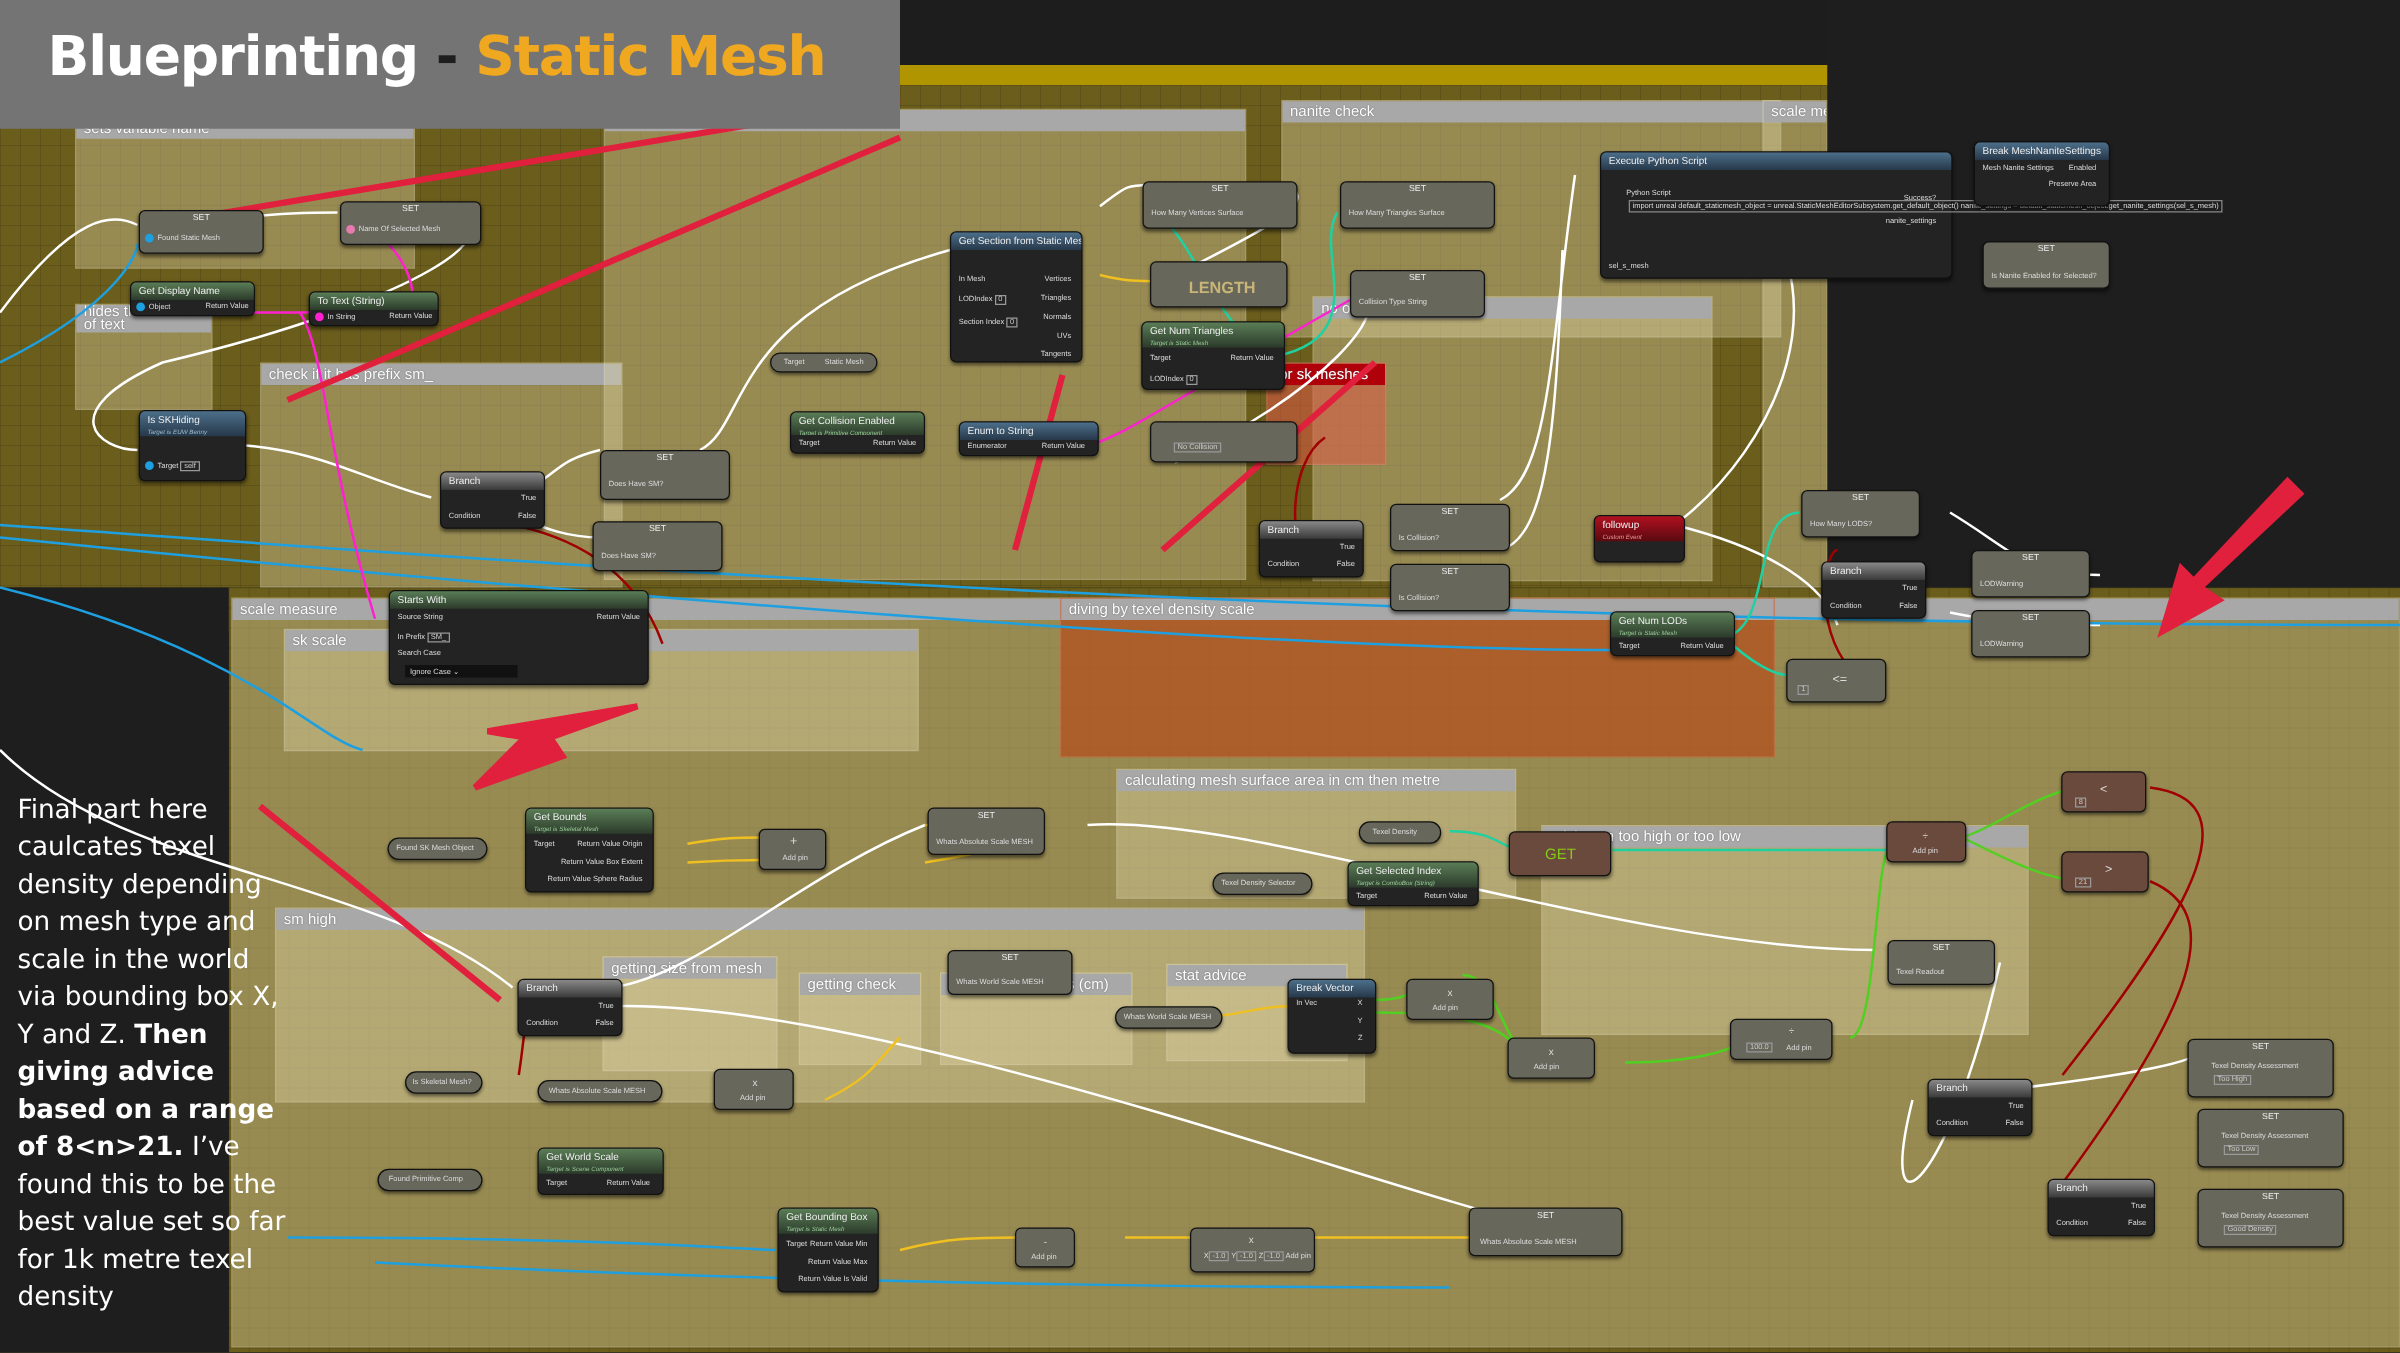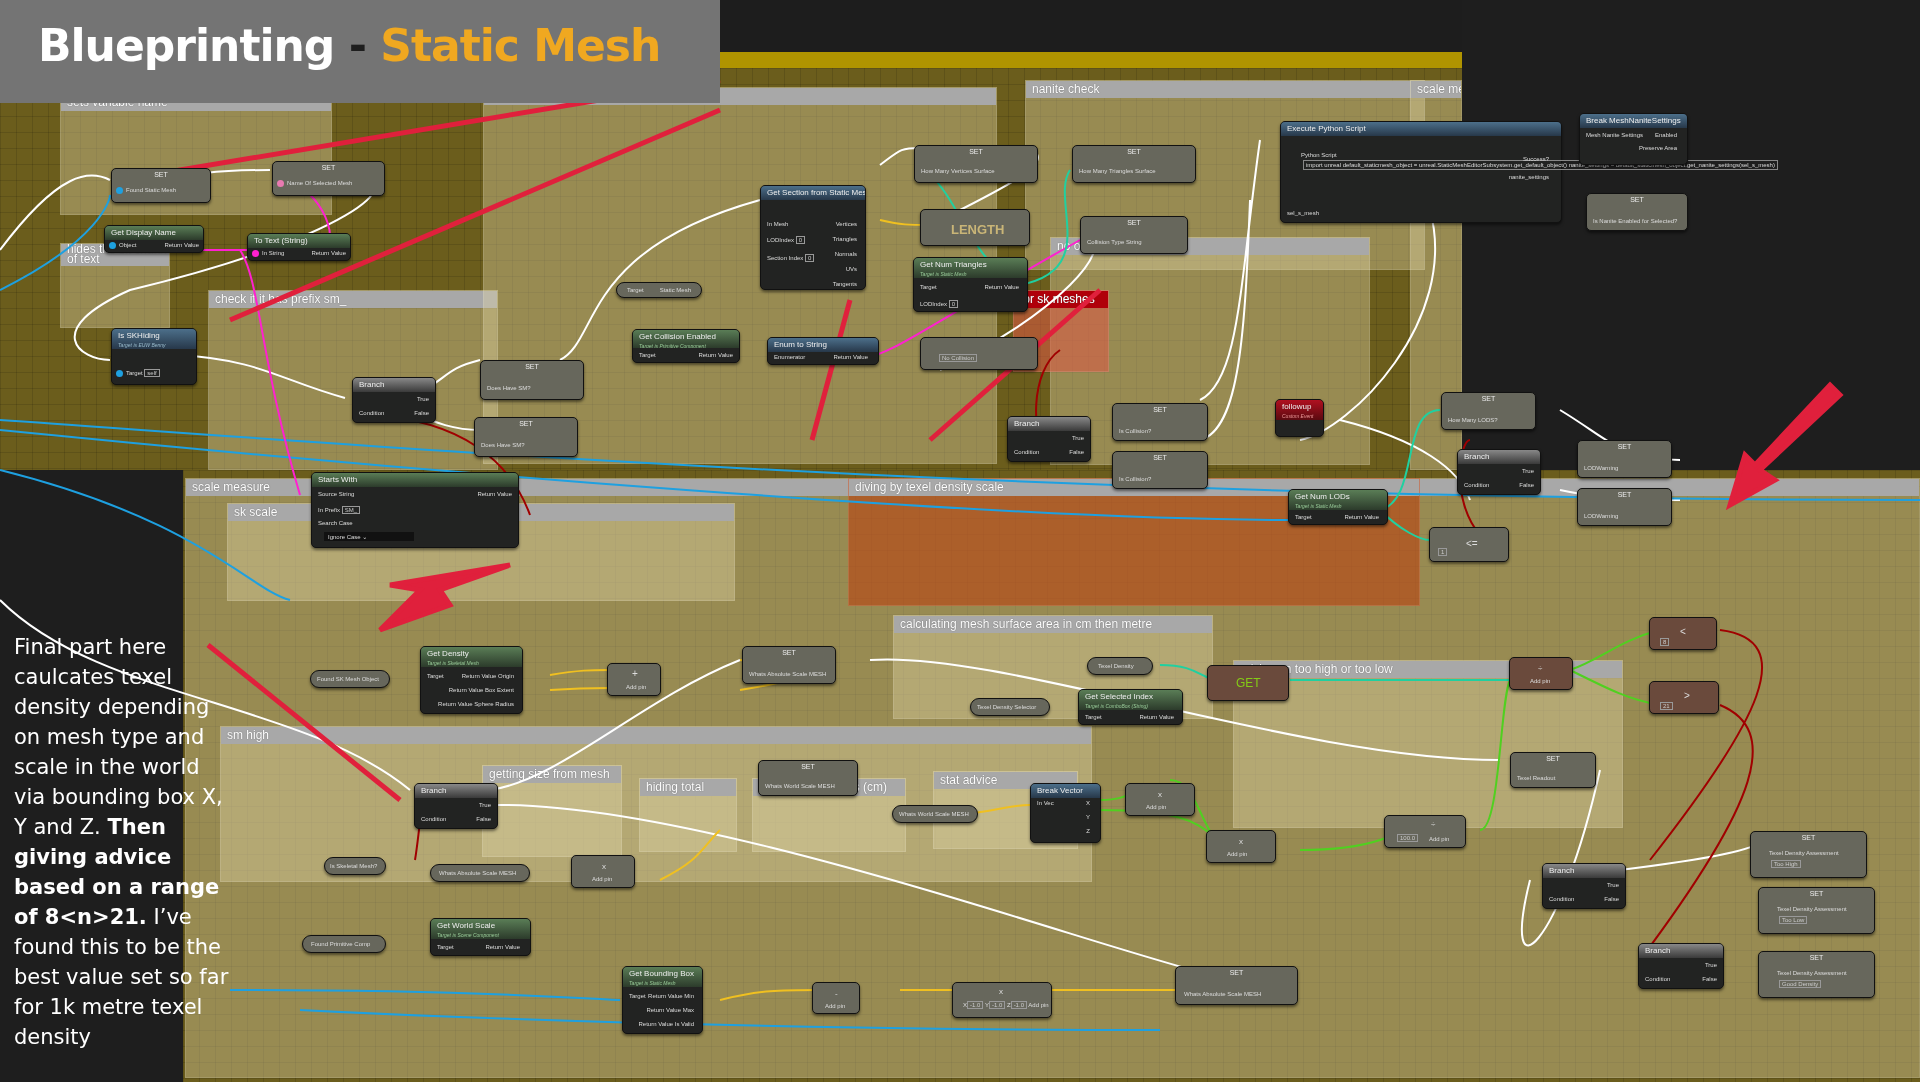--- a/index.html
+++ b/index.html
@@ -81,21 +81,21 @@
   <div class="comment" style="left:1233px;top:660px;width:390px;height:168px">
       <div class="hdr">advice on too high or too low</div>
     </div>
   <div class="comment" style="left:220px;top:726px;width:872px;height:156px">
       <div class="hdr">sm high</div>
     </div>
   <div class="comment" style="left:482px;top:765px;width:140px;height:92px">
       <div class="hdr">getting size from  mesh</div>
     </div>
   <div class="comment" style="left:639px;top:778px;width:98px;height:74px">
-      <div class="hdr">hiding total</div>
+      <div class="hdr">getting check</div>
     </div>
   <div class="comment" style="left:752px;top:778px;width:154px;height:74px">
       <div class="hdr">flipping from minus (cm)</div>
     </div>
   <div class="comment" style="left:933px;top:771px;width:145px;height:78px">
       <div class="hdr">stat advice</div>
     </div>
 
   <div class="hexbg" style="left:1462px;top:0;width:458px;height:470px"></div>
   <div class="hexbg" style="left:0;top:470px;width:183px;height:612px"></div>
@@ -260,21 +260,21 @@
       <div class="nh pure">Break MeshNaniteSettings</div>
       <span class="pin" style="left:6px;top:18px">Mesh Nanite Settings</span>
       <span class="pin" style="right:10px;top:18px">Enabled</span>
       <span class="pin" style="right:10px;top:31px">Preserve Area</span>
     </div>
   <div class="node var" style="left:1586px;top:193px;width:102px;height:38px">
       <div class="nh set">SET</div>
       <span class="pin" style="left:6px;top:24px">Is Nanite Enabled for Selected?</span>
     </div>
 
-  <div class="node" style="left:1275px;top:399px;width:49px;height:38px">
+  <div class="node" style="left:1275px;top:412px;width:73px;height:38px">
       <div class="nh ev" style="height:20px"><span>followup</span><br><i style="font-size:5px;color:#e99">Custom Event</i></div>
     </div>
   <div class="node var" style="left:1441px;top:392px;width:95px;height:38px">
       <div class="nh set">SET</div>
       <span class="pin" style="left:6px;top:24px">How Many LODS?</span>
     </div>
   <div class="node" style="left:1457px;top:449px;width:84px;height:46px">
       <div class="nh br">Branch</div>
       <span class="pin" style="left:6px;top:32px">Condition</span>
       <span class="pin" style="right:6px;top:18px">True</span>
@@ -295,21 +295,21 @@
     </div>
   <div class="node var" style="left:1429px;top:527px;width:80px;height:35px">
       <span class="pin" style="left:8px;top:20px"><span class="lit">1</span></span>
       <span class="pin" style="left:36px;top:10px;font-size:10px">&lt;=</span>
     </div>
 
   <div class="node var" style="left:310px;top:670px;width:80px;height:18px;border-radius:9px">
       <span class="pin" style="left:6px;top:5px">Found SK Mesh Object</span>
     </div>
   <div class="node" style="left:420px;top:646px;width:103px;height:68px">
-      <div class="nh fn" style="height:20px"><span>Get Density</span><br><i style="font-size:5px;color:#9c9">Target is Skeletal Mesh</i></div>
+      <div class="nh fn" style="height:20px"><span>Get Bounds</span><br><i style="font-size:5px;color:#9c9">Target is Skeletal Mesh</i></div>
       <span class="pin" style="left:6px;top:26px">Target</span>
       <span class="pin" style="right:8px;top:26px">Return Value Origin</span>
       <span class="pin" style="right:8px;top:40px">Return Value Box Extent</span>
       <span class="pin" style="right:8px;top:54px">Return Value Sphere Radius</span>
     </div>
   <div class="node var" style="left:607px;top:663px;width:54px;height:33px">
       <span class="pin" style="left:24px;top:4px;font-size:10px">+</span>
       <span class="pin" style="left:18px;top:20px">Add pin</span>
     </div>
   <div class="node var" style="left:742px;top:646px;width:94px;height:38px">

